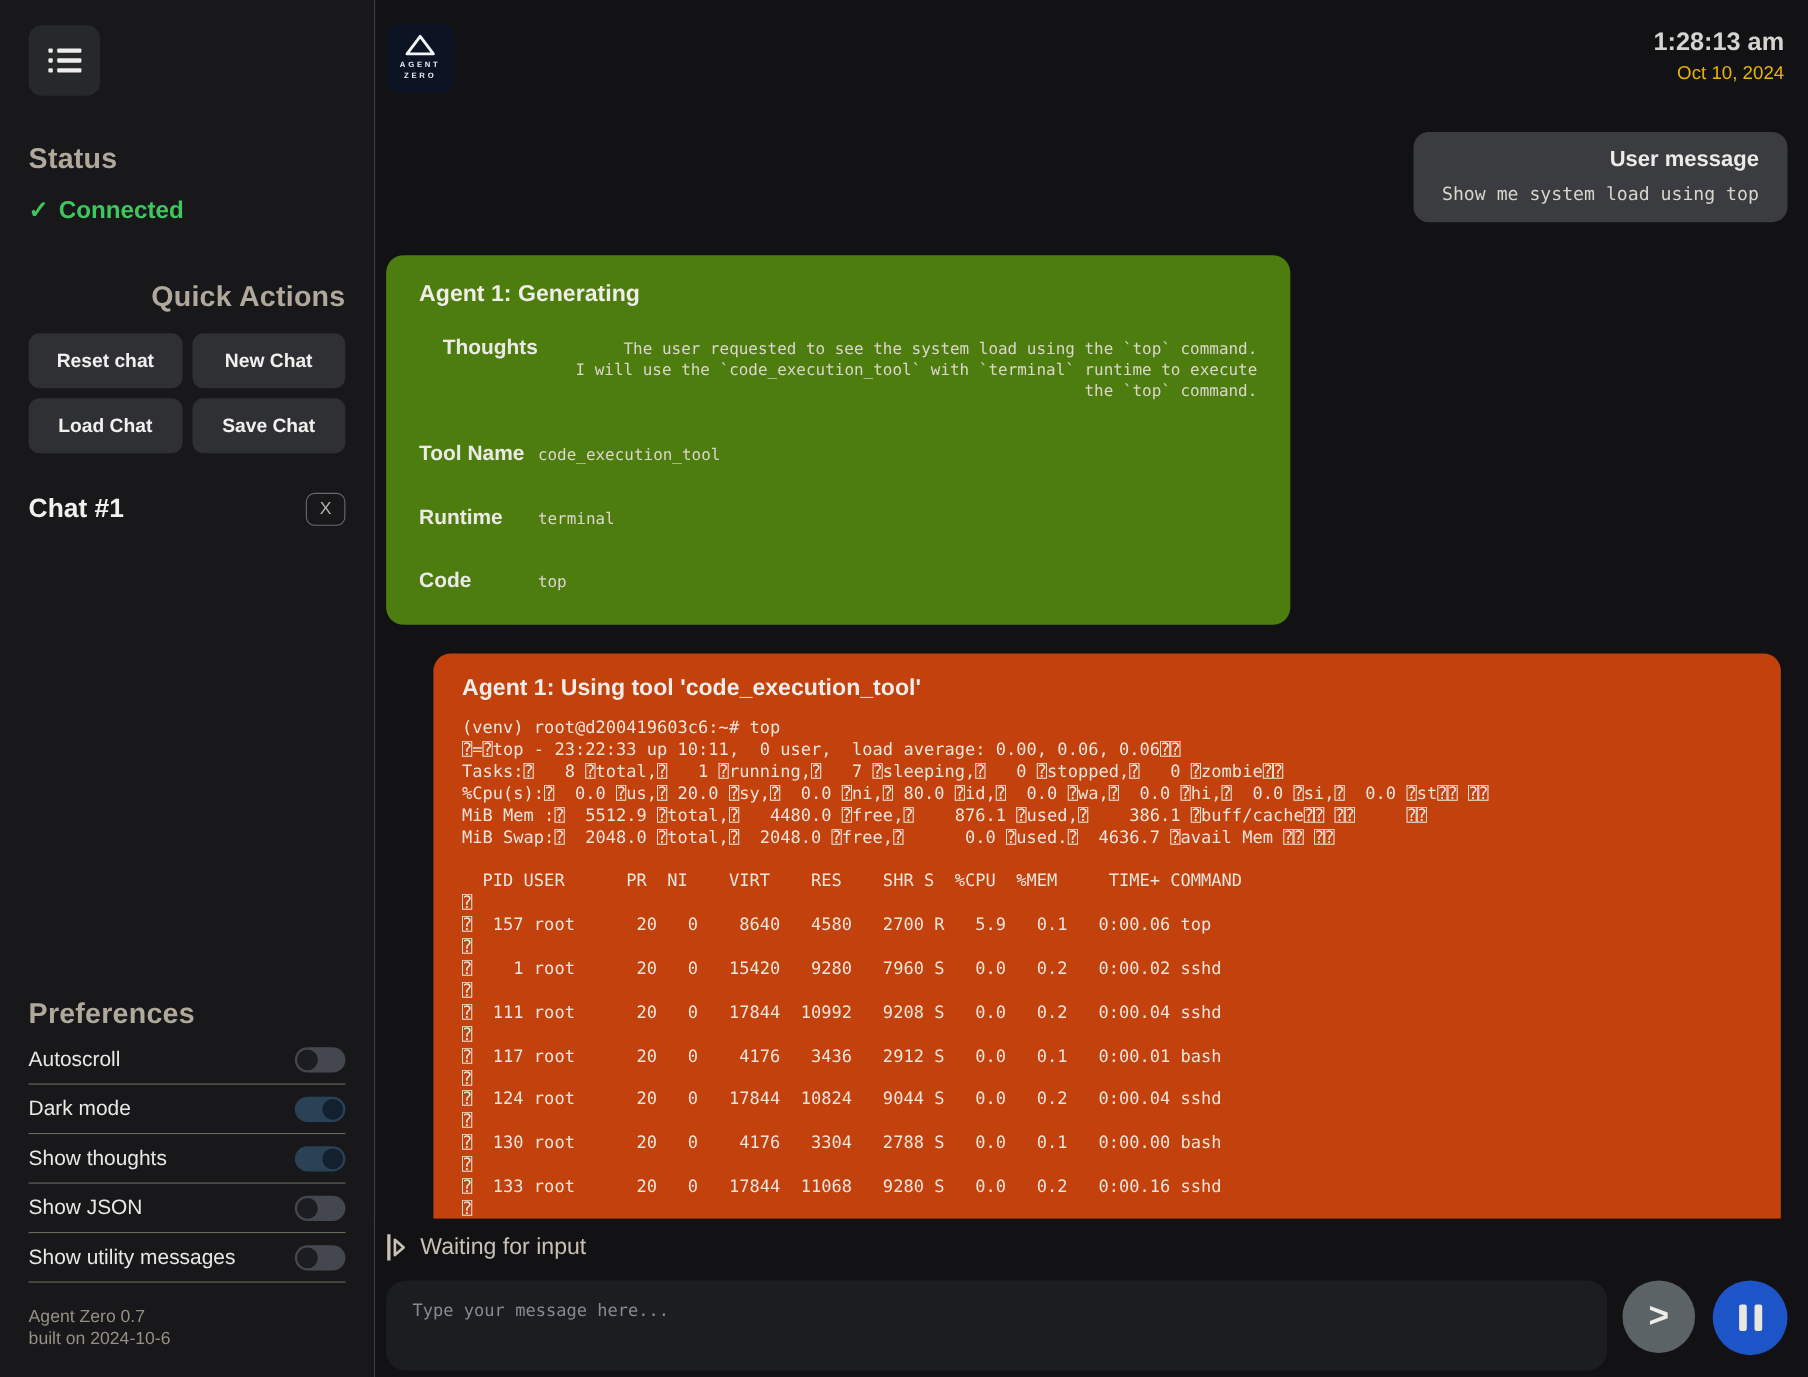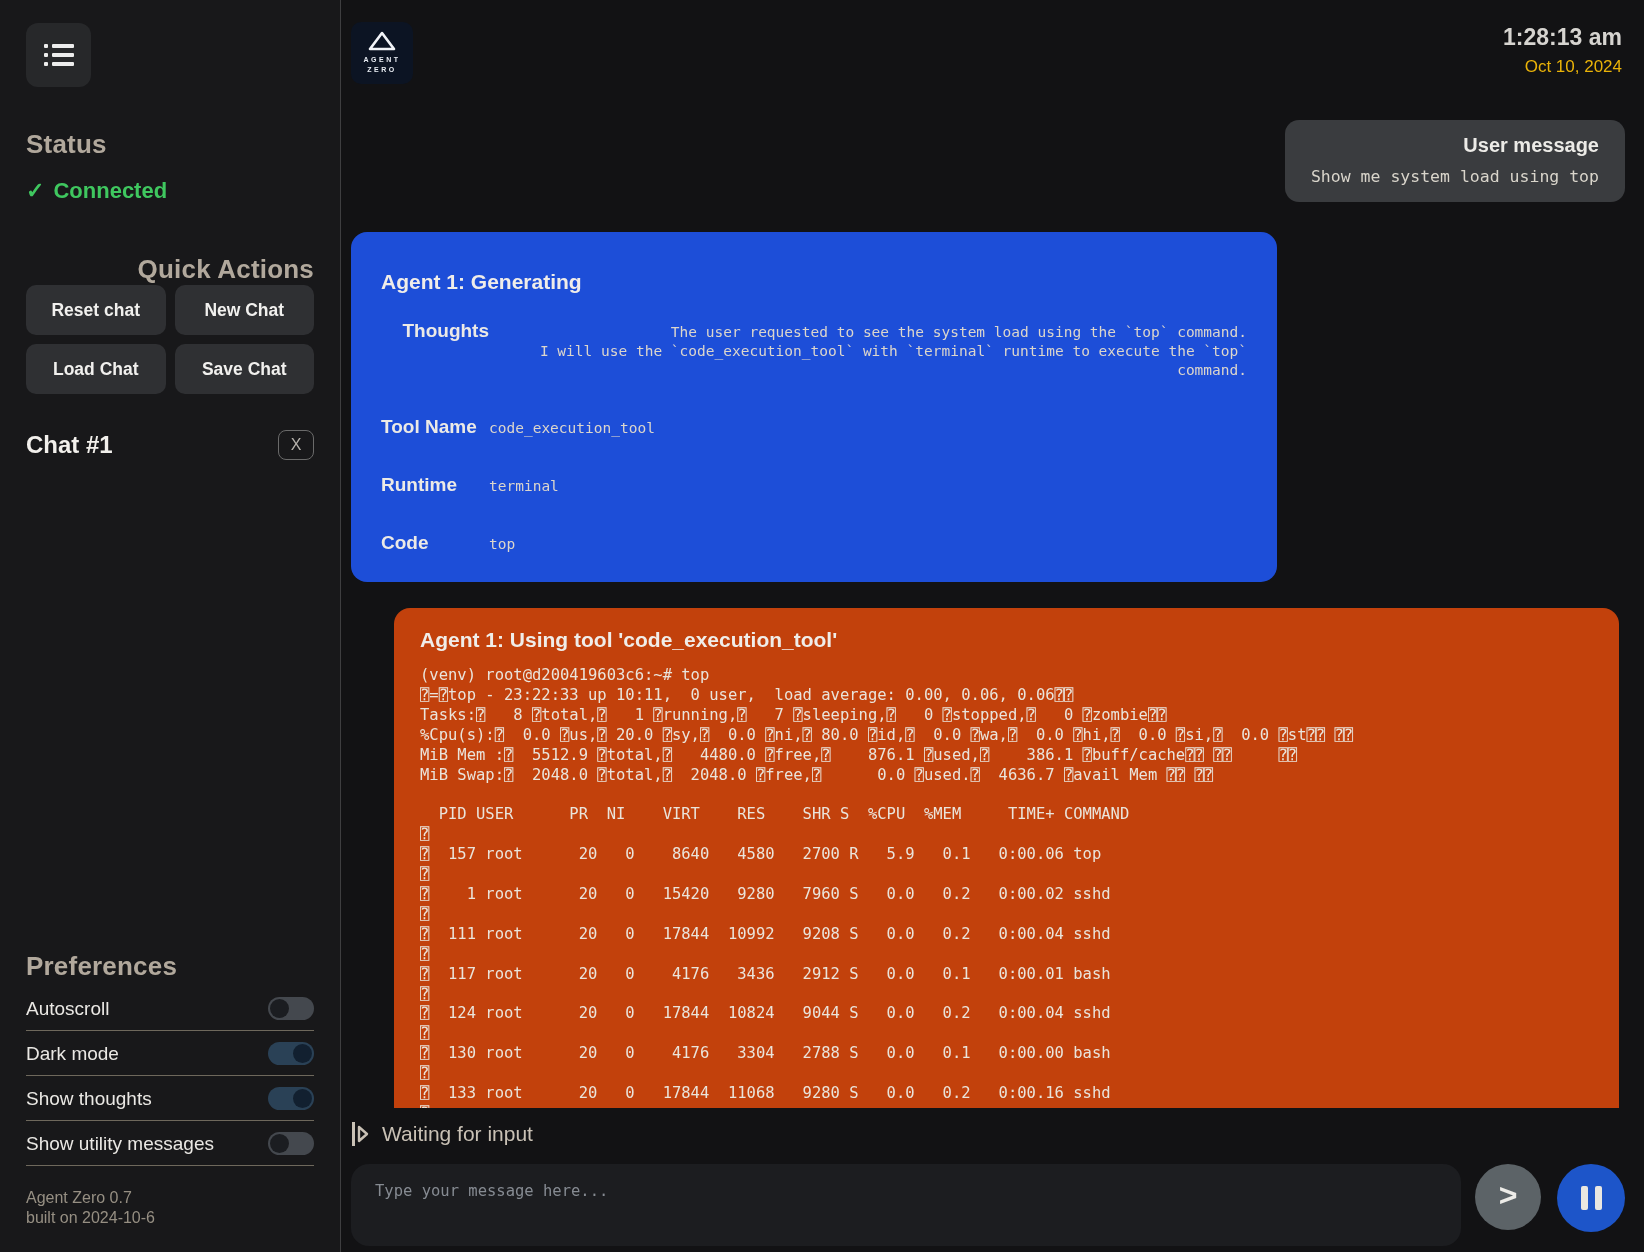--- a/index.html
+++ b/index.html
@@ -22,21 +22,21 @@
   .list-icon{display:flex;flex-direction:column;gap:5px;}
   .list-line{display:flex;align-items:center;gap:4px;}
   .list-dot{width:4px;height:4px;background:#ededed;border-radius:1px;}
   .list-bar{width:22px;height:4px;background:#ededed;border-radius:1px;}
   .side-heading{
     margin:0;font-size:26px;font-weight:bold;color:#b1a89c;letter-spacing:.2px;
   }
   .h-status{margin-top:42px;}
   .connected{margin-top:18px;font-size:22px;font-weight:bold;color:#3fc75f;display:flex;align-items:center;gap:9px;}
   .h-quick{margin-top:50px;text-align:right;}
-  .qa-grid{display:grid;grid-template-columns:1fr 1fr;gap:9px;}
+  .qa-grid{margin-top:18px;display:grid;grid-template-columns:1fr 1fr;gap:9px;}
   .qa-btn{
     height:50px;border:none;border-radius:10px;background:#2f3033;
     color:#f1f0ee;font-size:17.5px;font-weight:600;cursor:pointer;
     font-family:"Liberation Sans",sans-serif;
   }
   .chat-row{margin-top:36px;display:flex;align-items:center;justify-content:space-between;}
   .chat-title{margin:0;font-size:24px;font-weight:bold;color:#f2f0ec;}
   .chat-close{
     width:36px;height:30px;background:transparent;border:1px solid #6a6a6a;border-radius:8px;
     color:#b5b1ab;font-size:16px;display:flex;align-items:center;justify-content:center;cursor:pointer;
@@ -71,22 +71,22 @@
     padding:0 19px 0 10px;display:flex;flex-direction:column;align-items:flex-start;
   }
   .mono{font-family:"DejaVu Sans Mono",monospace;}
   .user-bubble{
     align-self:flex-end;margin-top:16px;background:#3a3c3f;border-radius:14px;
     padding:14px 26px 16px;text-align:right;max-width:620px;
   }
   .user-bubble-title{font-size:20px;font-weight:bold;color:#ecebe7;}
   .user-bubble-text{margin-top:10px;font-size:16.5px;color:#d9d5cb;white-space:pre;}
   .gen-panel{
-    margin-top:30px;width:926px;box-sizing:border-box;background:#1d4ed8;border-radius:16px;
-    padding:38px 30px 28px;
+    margin-top:30px;width:822px;box-sizing:border-box;background:#4d7c0f;border-radius:16px;
+    padding:24px 30px 28px;
   }
   .panel-heading{font-size:21px;font-weight:bold;color:#f0ede9;}
   .gen-row{display:flex;margin-top:36px;}
   .gen-row.first{margin-top:26px;text-align:right;}
   .gen-label{width:108px;flex:none;font-size:19px;font-weight:bold;color:#eceae6;}
   .gen-value{font-family:"DejaVu Sans Mono",monospace;font-size:14.5px;line-height:19px;color:#dcd6cc;white-space:pre-wrap;padding-top:3px;}
   .tool-panel{
     margin-top:26px;margin-left:43px;width:1225px;box-sizing:border-box;
     background:#c2410c;border-radius:16px;padding:20px 26px 30px;
   }
@@ -173,20 +173,26 @@
         <span class="knob"></span>
       </span>
   </div>
   <div class="pref-row">
     <span class="pref-label">Show thoughts</span>
     <span class="toggle on">
         <span class="knob"></span>
       </span>
   </div>
   <div class="pref-row">
+    <span class="pref-label">Show JSON</span>
+    <span class="toggle">
+        <span class="knob"></span>
+      </span>
+  </div>
+  <div class="pref-row">
     <span class="pref-label">Show utility messages</span>
     <span class="toggle">
         <span class="knob"></span>
       </span>
   </div>
 
   <div class="side-footer">
     <div>Agent Zero 0.7</div>
     <div>built on 2024-10-6</div>
   </div>

